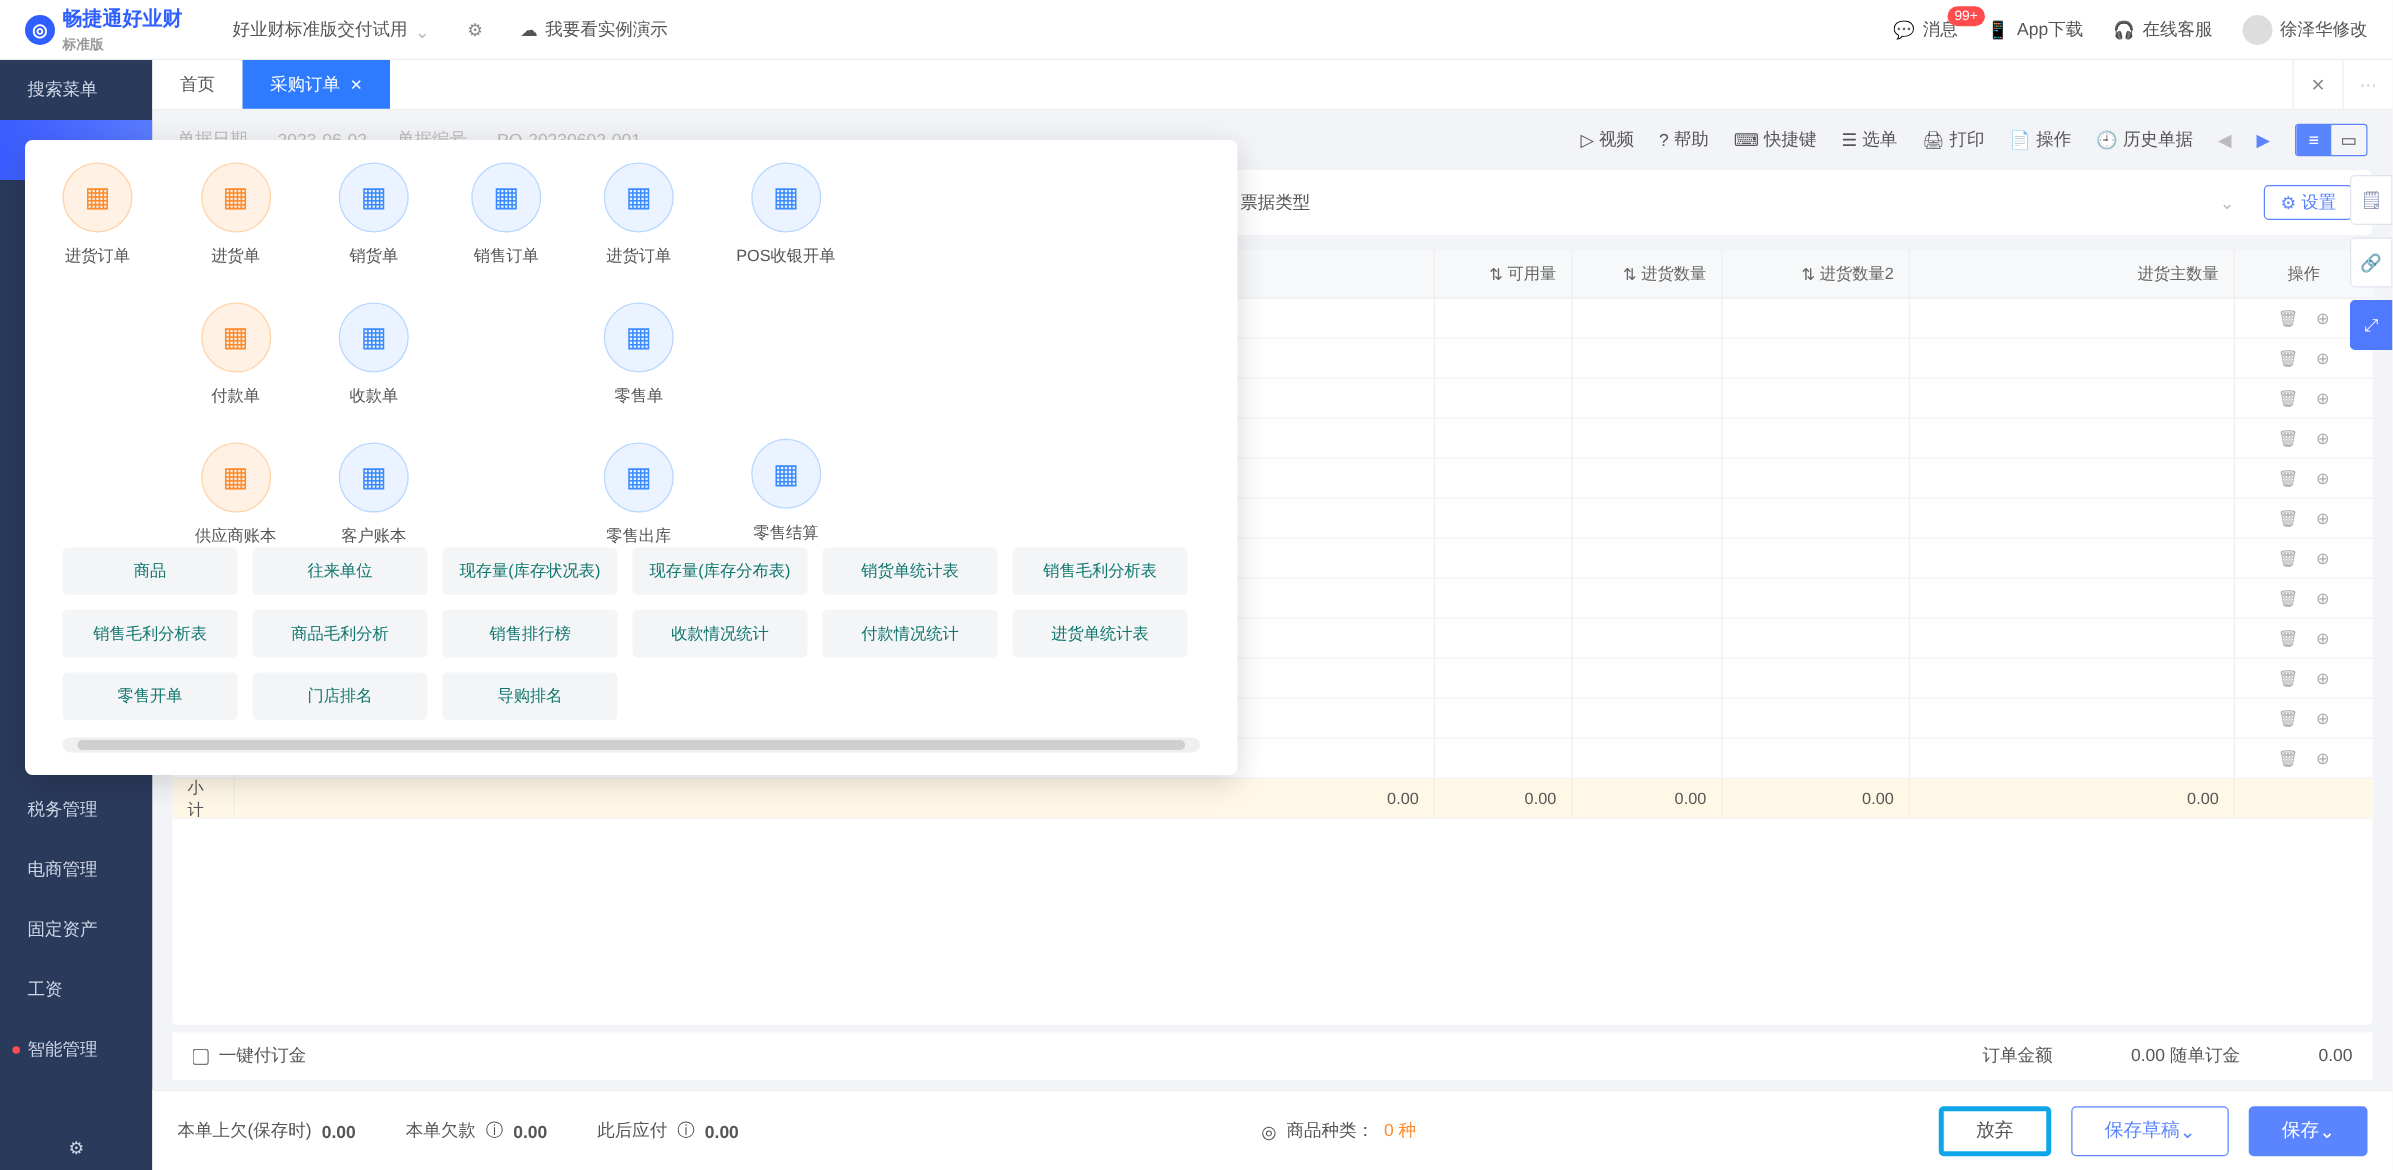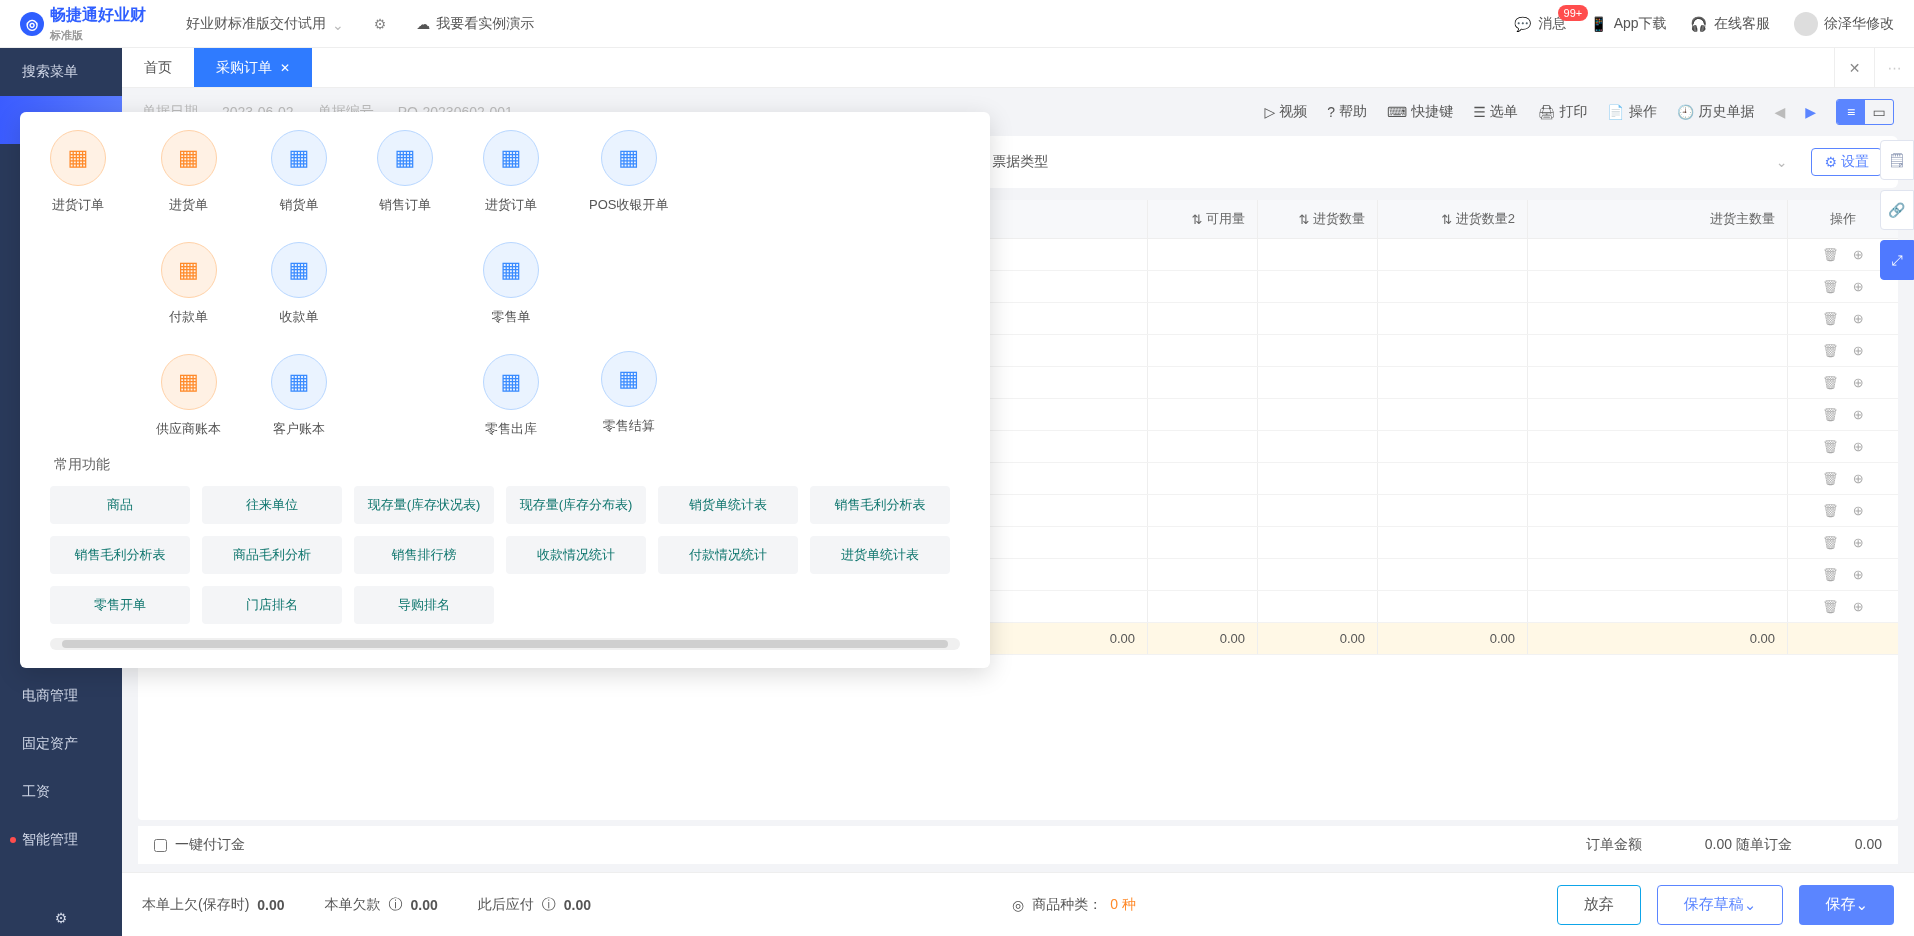--- a/index.html
+++ b/index.html
@@ -72,21 +72,21 @@
 .totals-bar { background:#fff; margin:6px 16px 0 16px; padding:10px 16px; display:flex; align-items:center; gap:16px; }
 .totals-bar .chk { display:flex; align-items:center; gap:8px; color:#555; }
 .totals-bar .tot-right { margin-left:auto; display:flex; gap:4px; }
 .tot-line { display:flex; gap:20px; color:#555; }
 .tot-line .v { min-width:70px; text-align:right; }
 
 .footer { height:64px; background:#fff; border-top:1px solid #eee; margin-top:8px; display:flex; align-items:center; padding:0 20px; gap:40px; }
 .footer .stat { display:flex; align-items:center; gap:8px; color:#555; }
 .footer .actions { margin-left:auto; display:flex; align-items:center; gap:16px; }
 .btn { height:40px; padding:0 26px; border-radius:4px; display:flex; align-items:center; justify-content:center; cursor:pointer; font-size:15px; }
-.btn.ghost { border:1px solid #0ea5e9; background:#fff; color:#555; }
+.btn.ghost { border:4px solid #0ea5e9; background:#fff; color:#555; }
 .btn.outline { border:1px solid #5b85ff; color:#5b85ff; background:#fff; }
 .btn.primary { background:#5b85ff; color:#fff; }
 
 
 .quicknav { position:absolute; left:20px; top:112px; width:970px; background:#fff; border-radius:6px; box-shadow:0 6px 24px rgba(0,0,0,.15); padding:18px 30px 18px 30px; z-index:20; }
 .qn-flow { display:flex; align-items:flex-start; gap:50px; }
 .qn-col { display:flex; flex-direction:column; align-items:center; gap:28px; }
 .qn-node { display:flex; flex-direction:column; align-items:center; gap:10px; }
 .qn-icon { width:56px; height:56px; border-radius:50%; display:flex; align-items:center; justify-content:center; font-size:22px; }
 .qn-icon.orange { background:#fff1e4; color:#ff8a2a; border:1px solid #ffd2a8; }
@@ -545,21 +545,20 @@
         <div class="qn-node" style="visibility: hidden;">
           <div class="qn-icon"></div>
           <div class="qn-label">·</div>
         </div>
         <div class="qn-node">
           <div class="qn-icon blue">▦</div>
           <div class="qn-label">零售结算</div>
         </div>
       </div>
     </div>
-  <div class="qn-sec-title">常用功能</div>
   <div class="qn-grid" id="qn-grid">
       <div class="qn-chip">商品</div>
       <div class="qn-chip">往来单位</div>
       <div class="qn-chip">现存量(库存状况表)</div>
       <div class="qn-chip">现存量(库存分布表)</div>
       <div class="qn-chip">销货单统计表</div>
       <div class="qn-chip">销售毛利分析表</div>
       <div class="qn-chip">销售毛利分析表</div>
       <div class="qn-chip">商品毛利分析</div>
       <div class="qn-chip">销售排行榜</div>

